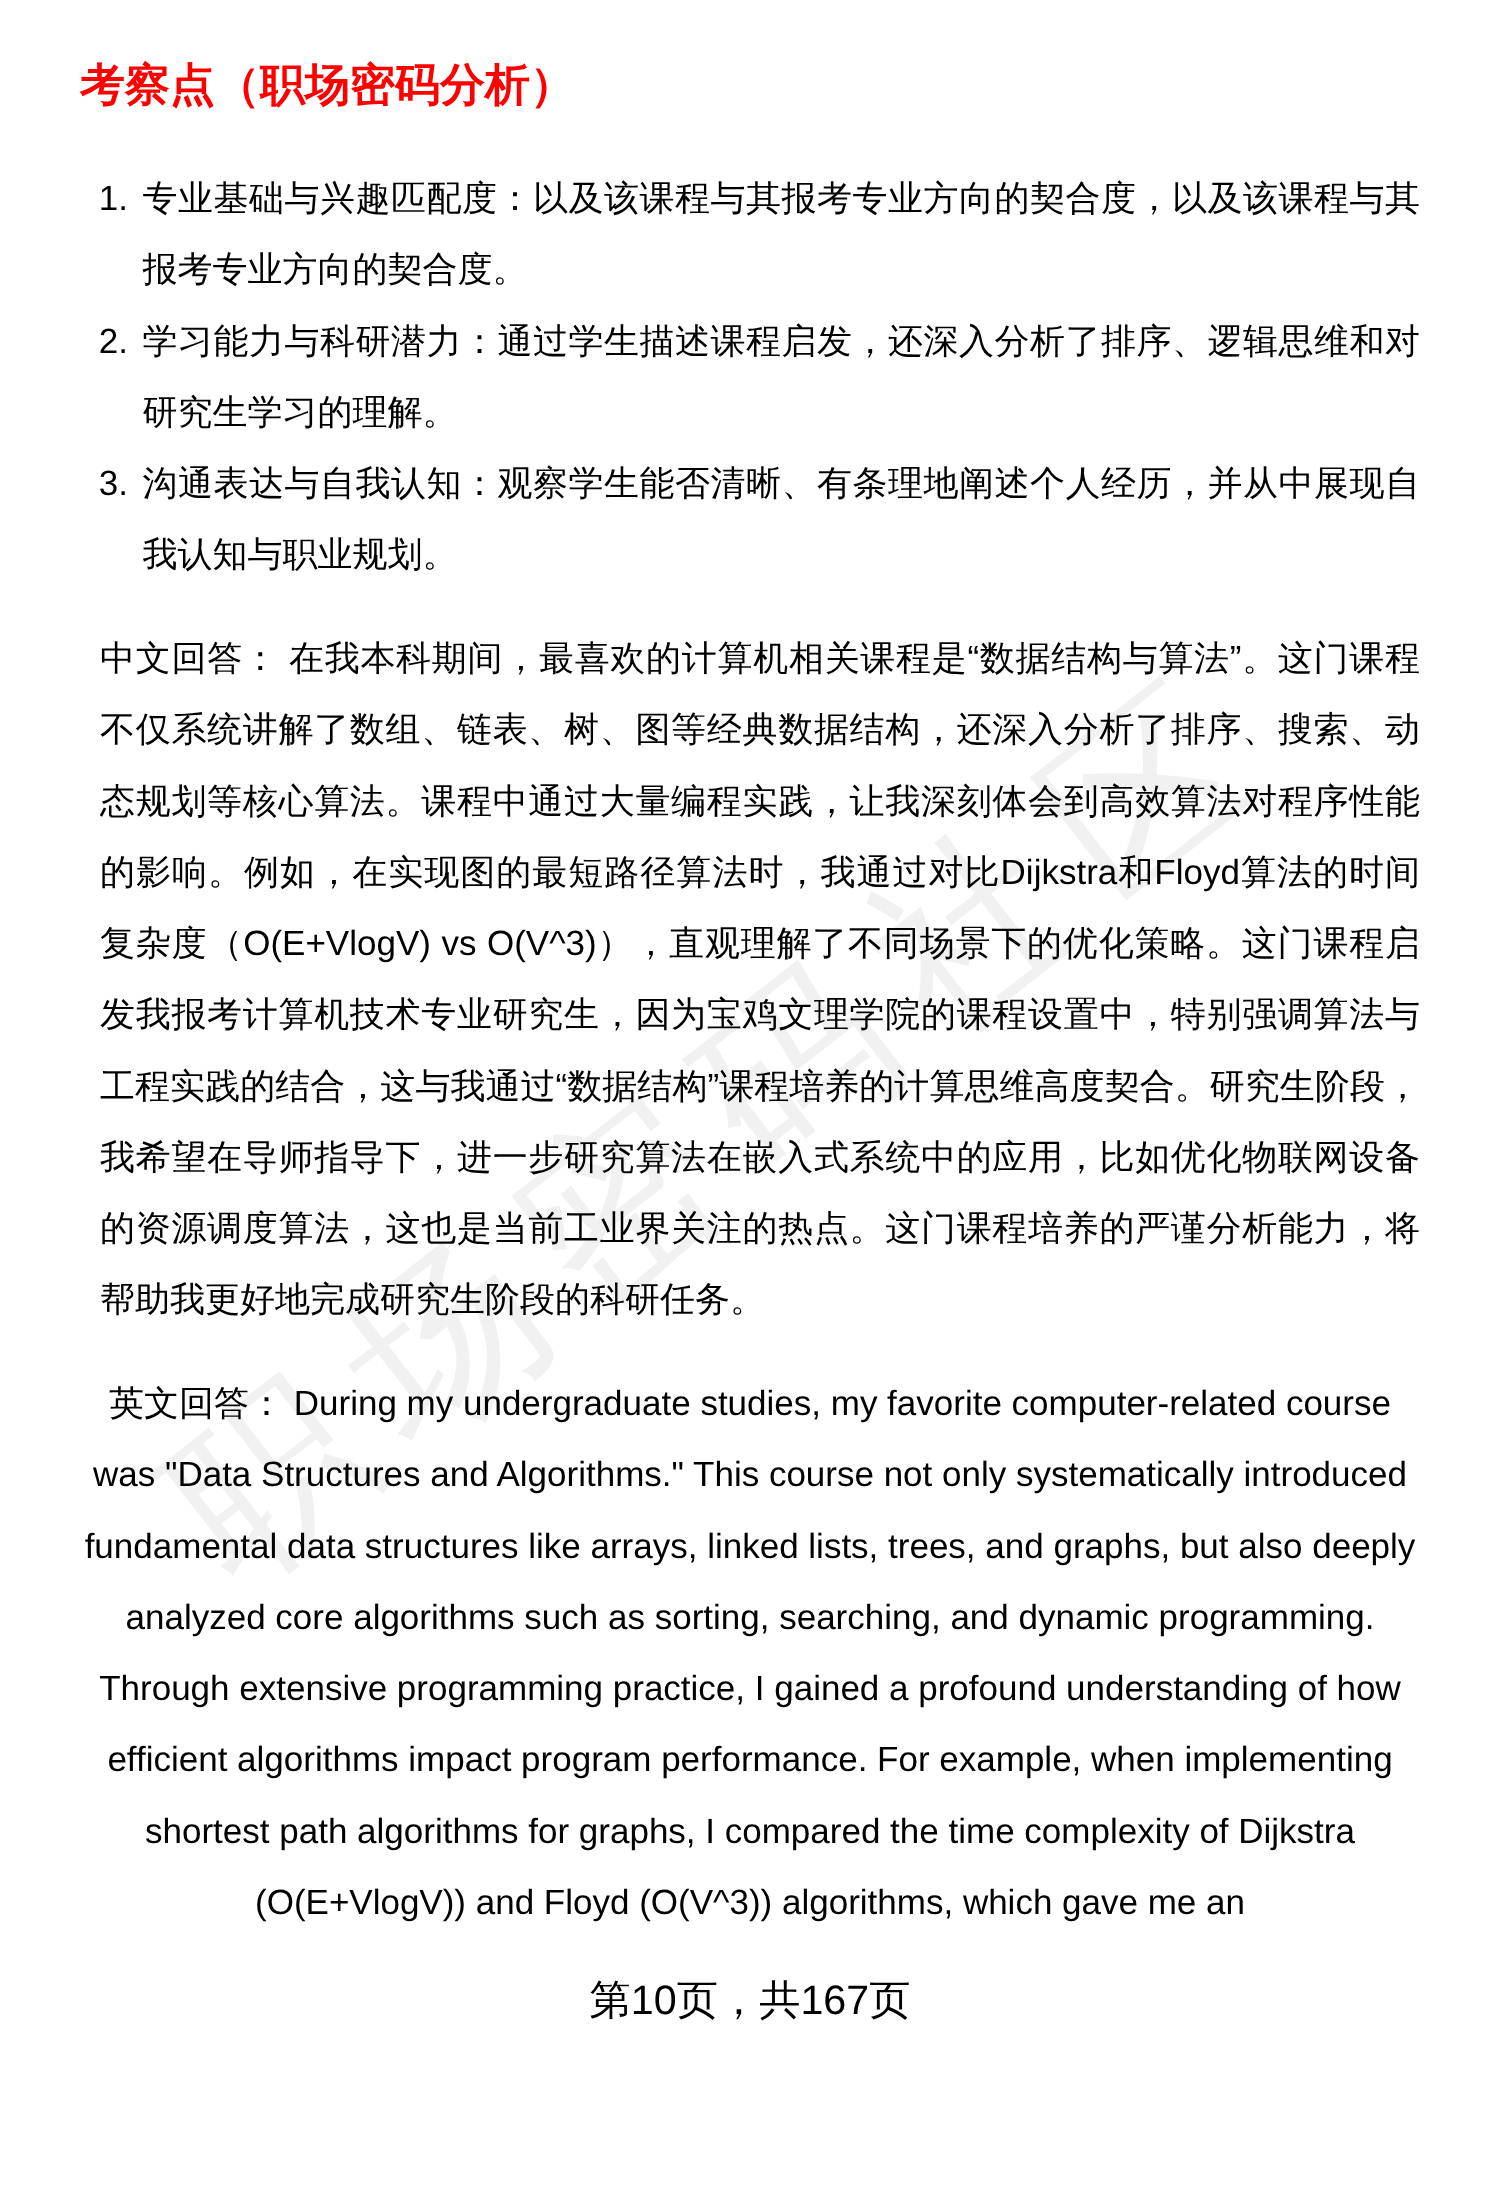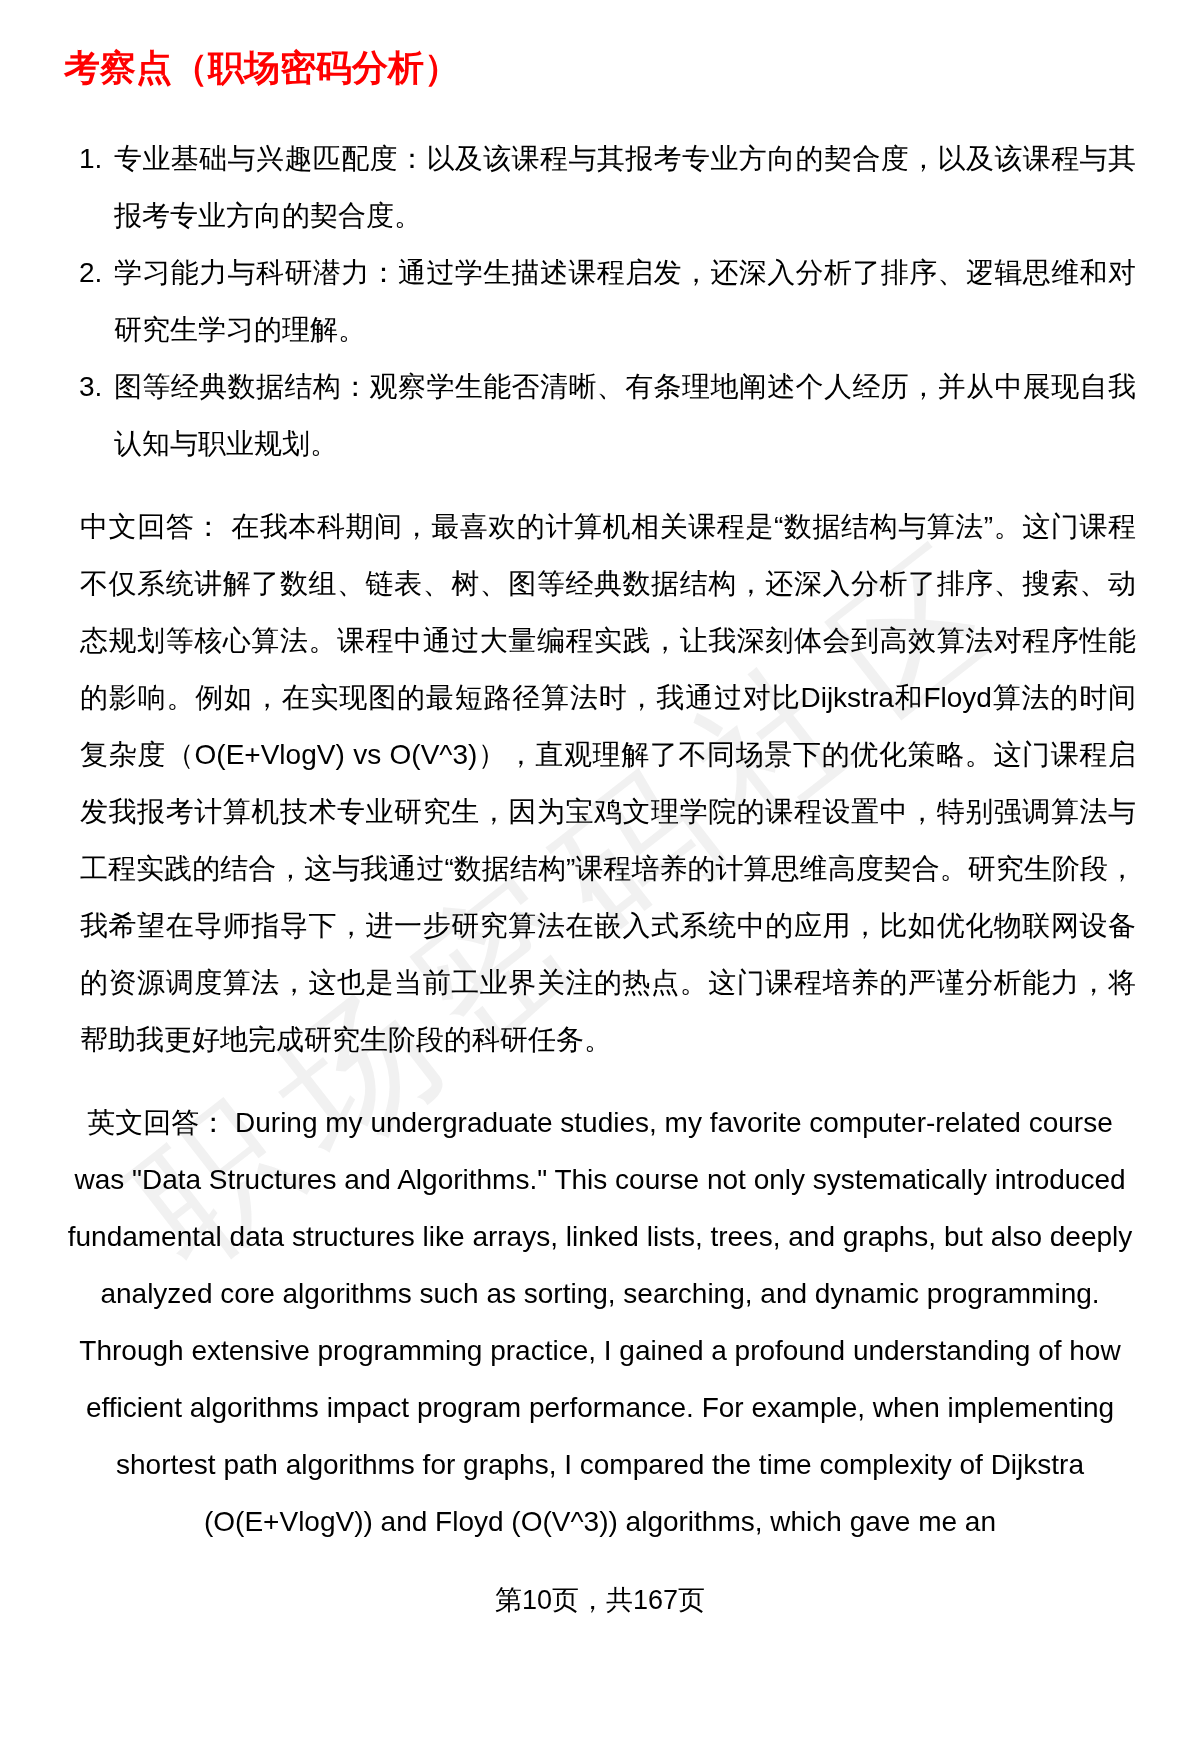--- a/index.html
+++ b/index.html
@@ -45,21 +45,21 @@
   .para-en {
     margin: 26px 0 0 0;
     text-align: center;
   }
   .para-label { font-weight: 400; }
   .footer {
     position: relative;
     z-index: 1;
     margin-top: 30px;
     text-align: center;
-    font-size: 27px;
+    font-size: 33px;
     line-height: 40px;
     color: #000000;
   }
   .watermark {
     position: absolute;
     z-index: 0;
     top: 1150px;
     left: 95px;
     transform: rotate(-38deg);
     transform-origin: 0 0;
@@ -84,21 +84,21 @@
     <div class="list-row">
       <span class="list-num">1.</span>
       <span class="list-text">专业基础与兴趣匹配度：以及该课程与其报考专业方向的契合度，以及该课程与其报考专业方向的契合度。</span>
     </div>
     <div class="list-row">
       <span class="list-num">2.</span>
       <span class="list-text">学习能力与科研潜力：通过学生描述课程启发，还深入分析了排序、逻辑思维和对研究生学习的理解。</span>
     </div>
     <div class="list-row">
       <span class="list-num">3.</span>
-      <span class="list-text">图等经典数据结构：观察学生能否清晰、有条理地阐述个人经历，并从中展现自我认知与职业规划。</span>
+      <span class="list-text">沟通表达与自我认知：观察学生能否清晰、有条理地阐述个人经历，并从中展现自我认知与职业规划。</span>
     </div>
   </div>
 
   <p class="para-cn"><span class="para-label">中文回答：</span><span> 在我本科期间，最喜欢的计算机相关课程是“数据结构与算法”。这门课程不仅系统讲解了数组、链表、树、图等经典数据结构，还深入分析了排序、搜索、动态规划等核心算法。课程中通过大量编程实践，让我深刻体会到高效算法对程序性能的影响。例如，在实现图的最短路径算法时，我通过对比Dijkstra和Floyd算法的时间复杂度（O(E+VlogV) vs O(V^3)），直观理解了不同场景下的优化策略。这门课程启发我报考计算机技术专业研究生，因为宝鸡文理学院的课程设置中，特别强调算法与工程实践的结合，这与我通过“数据结构”课程培养的计算思维高度契合。研究生阶段，我希望在导师指导下，进一步研究算法在嵌入式系统中的应用，比如优化物联网设备的资源调度算法，这也是当前工业界关注的热点。这门课程培养的严谨分析能力，将帮助我更好地完成研究生阶段的科研任务。</span></p>
 
   <p class="para-en"><span class="para-label">英文回答：</span><span> During my undergraduate studies, my favorite computer-related course was "Data Structures and Algorithms." This course not only systematically introduced fundamental data structures like arrays, linked lists, trees, and graphs, but also deeply analyzed core algorithms such as sorting, searching, and dynamic programming. Through extensive programming practice, I gained a profound understanding of how efficient algorithms impact program performance. For example, when implementing shortest path algorithms for graphs, I compared the time complexity of Dijkstra (O(E+VlogV)) and Floyd (O(V^3)) algorithms, which gave me an</span></p>
 
   <div class="footer">第10页，共167页</div>
 
 </div>

